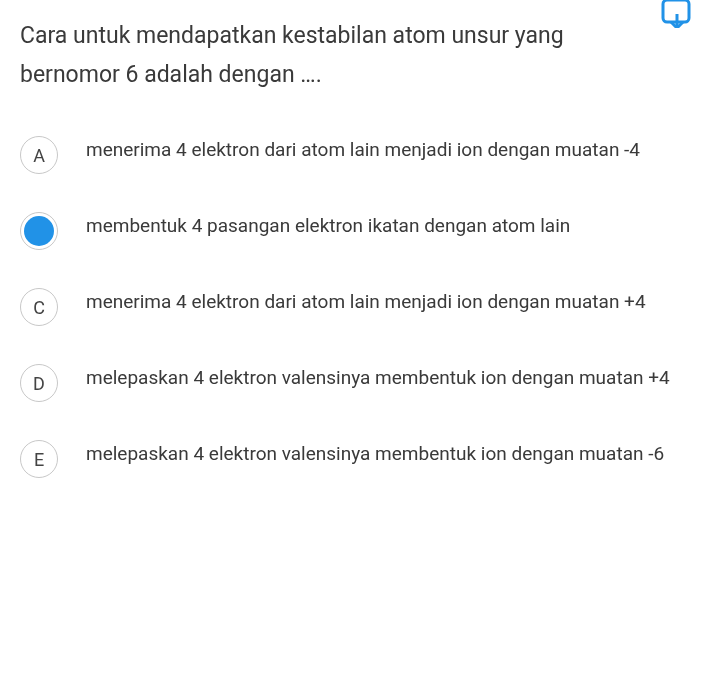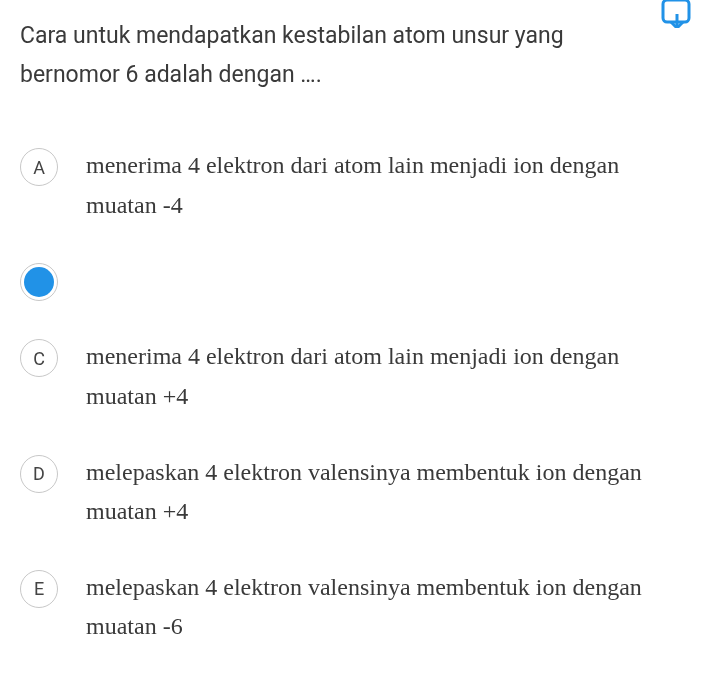--- a/index.html
+++ b/index.html
@@ -24,21 +24,21 @@
       height: 28px;
     }
     .bookmark-icon svg {
       width: 100%;
       height: 100%;
     }
     .question-text {
       font-size: 23px;
       line-height: 1.7;
       color: #3a3a3a;
-      margin-bottom: 52px;
+      margin-bottom: 40px;
       padding-right: 40px;
     }
     .options-container {
       display: flex;
       flex-direction: column;
       gap: 36px;
     }
     .option-row {
       display: flex;
       align-items: flex-start;
@@ -64,25 +64,24 @@
       background: #ffffff;
       padding: 3px;
     }
     .option-marker.selected .inner-dot {
       width: 100%;
       height: 100%;
       border-radius: 50%;
       background: #2192e7;
     }
     .option-text {
-      font-size: 24px;
+      font-size: 19px;
       line-height: 1.65;
       color: #3a3a3a;
       flex: 1;
-      font-family: Liberation Serif, serif;
     }
   </style>
 </head>
 <body>
 
 <div class="bookmark-icon">
   <svg viewBox="0 0 36 28" fill="none">
     <rect x="2" y="0" width="26" height="22" rx="4" stroke="#2192e7" stroke-width="3" fill="none"></rect>
     <path d="M 16 14 L 16 28" stroke="#2192e7" stroke-width="3"></path>
     <path d="M 10 22 L 16 28 L 22 22" stroke="#2192e7" stroke-width="3" fill="none"></path>
@@ -94,20 +93,21 @@
 <div class="options-container">
   <div class="option-row">
     <div class="option-marker">A</div>
     <div class="option-text">menerima 4 elektron dari atom lain menjadi ion dengan muatan -4</div>
   </div>
 
   <div class="option-row">
     <div class="option-marker selected">
       <div class="inner-dot"></div>
     </div>
+    <div class="option-text">membentuk 4 pasangan elektron ikatan dengan atom lain</div>
   </div>
 
   <div class="option-row">
     <div class="option-marker">C</div>
     <div class="option-text">menerima 4 elektron dari atom lain menjadi ion dengan muatan +4</div>
   </div>
 
   <div class="option-row">
     <div class="option-marker">D</div>
     <div class="option-text">melepaskan 4 elektron valensinya membentuk ion dengan muatan +4</div>

